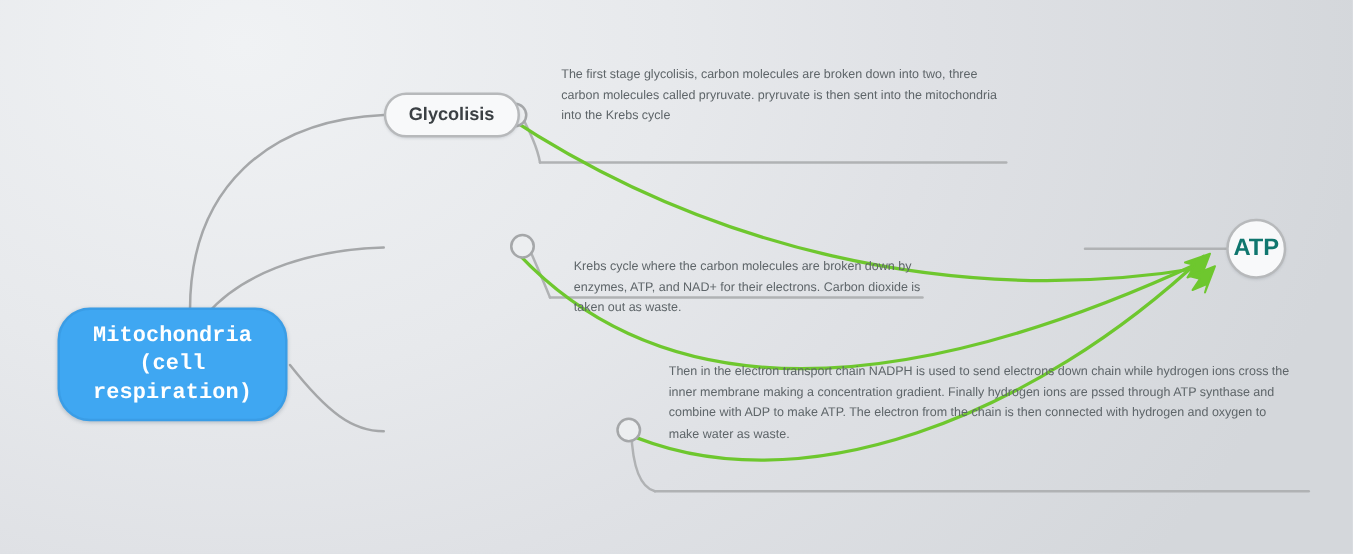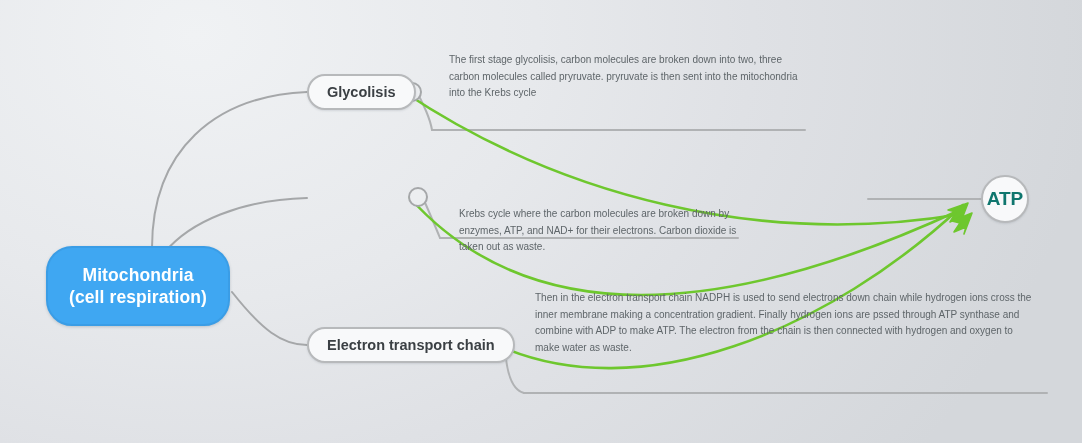--- a/index.html
+++ b/index.html
@@ -28,29 +28,30 @@
     width: 1082px;
     height: 443px;
   }
 
   
   .root-node {
     position: absolute;
     left: 46px;
     top: 246px;
     width: 184px;
-    height: 80px;
+    height: 91px;
     border-radius: 26px;
     background: #3fa7f2;
     border: 2px solid #3a9de6;
     box-sizing: border-box;
     display: flex;
     align-items: center;
     justify-content: center;
     box-shadow: 0 1px 3px rgba(80,100,120,0.28);
+    font-family: Liberation Mono, monospace;
   }
   .root-node-label {
     color: #ffffff;
     font-size: 17.5px;
     font-weight: bold;
     line-height: 1.28;
     text-align: center;
     letter-spacing: 0.1px;
     white-space: pre-line;
   }
@@ -157,23 +158,20 @@
   <div class="root-node">
     <div class="root-node-label">Mitochondria
 (cell respiration)</div>
   </div>
 
   <div class="pill" id="pill-glycolisis">
     <span class="pill-label">Glycolisis</span>
   </div>
 
 
-  <div class="pill" id="pill-etc">
-    <span class="pill-label">Electron transport chain</span>
-  </div>
 
   <div class="round-node">
     <span class="round-node-label">ATP</span>
   </div>
 
   <div class="note" id="note-glycolisis">The first stage glycolisis, carbon molecules are broken down into two, three carbon molecules called pryruvate. pryruvate is then sent into the mitochondria into the Krebs cycle</div>
 
   <div class="note" id="note-krebs">Krebs cycle where the carbon molecules are broken down by enzymes, ATP, and NAD+ for their electrons. Carbon dioxide is taken out as waste.</div>
 
   <div class="note" id="note-etc">Then in the electron transport chain NADPH is used to send electrons down chain while hydrogen ions cross the inner membrane making a concentration gradient. Finally hydrogen ions are pssed through ATP synthase and combine with ADP to make ATP. The electron from the chain is then connected with hydrogen and oxygen to make water as waste.</div>

